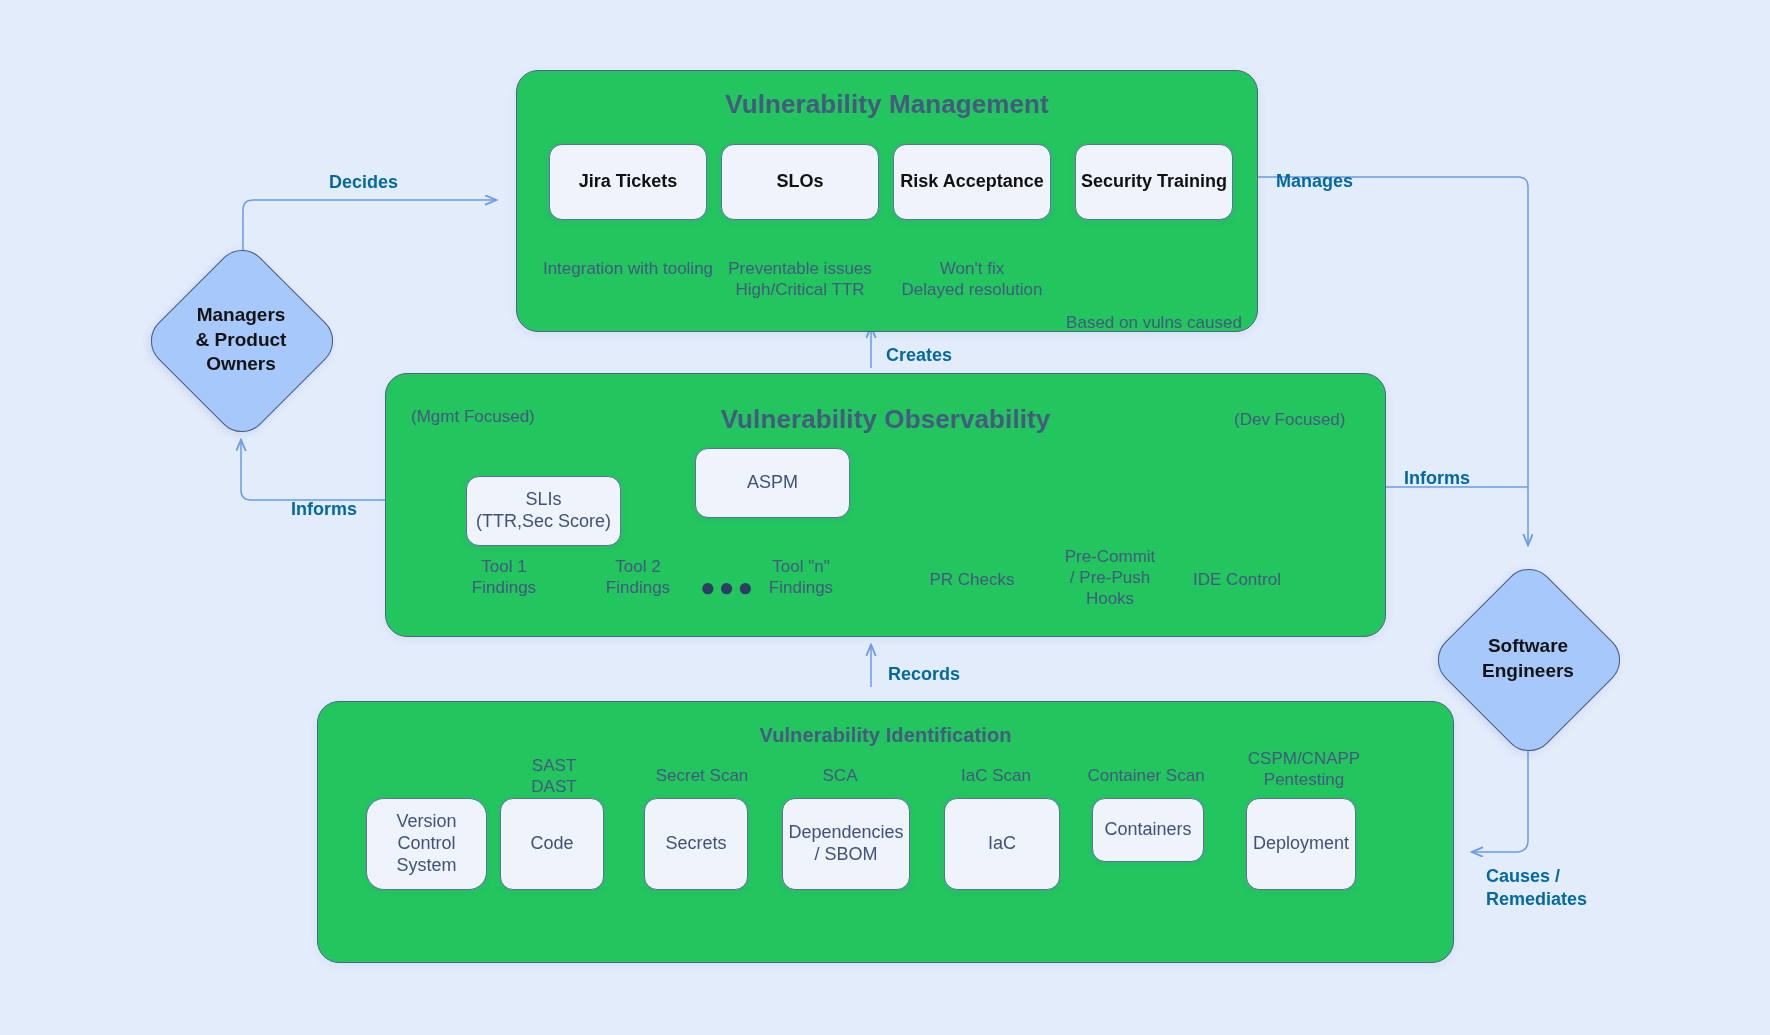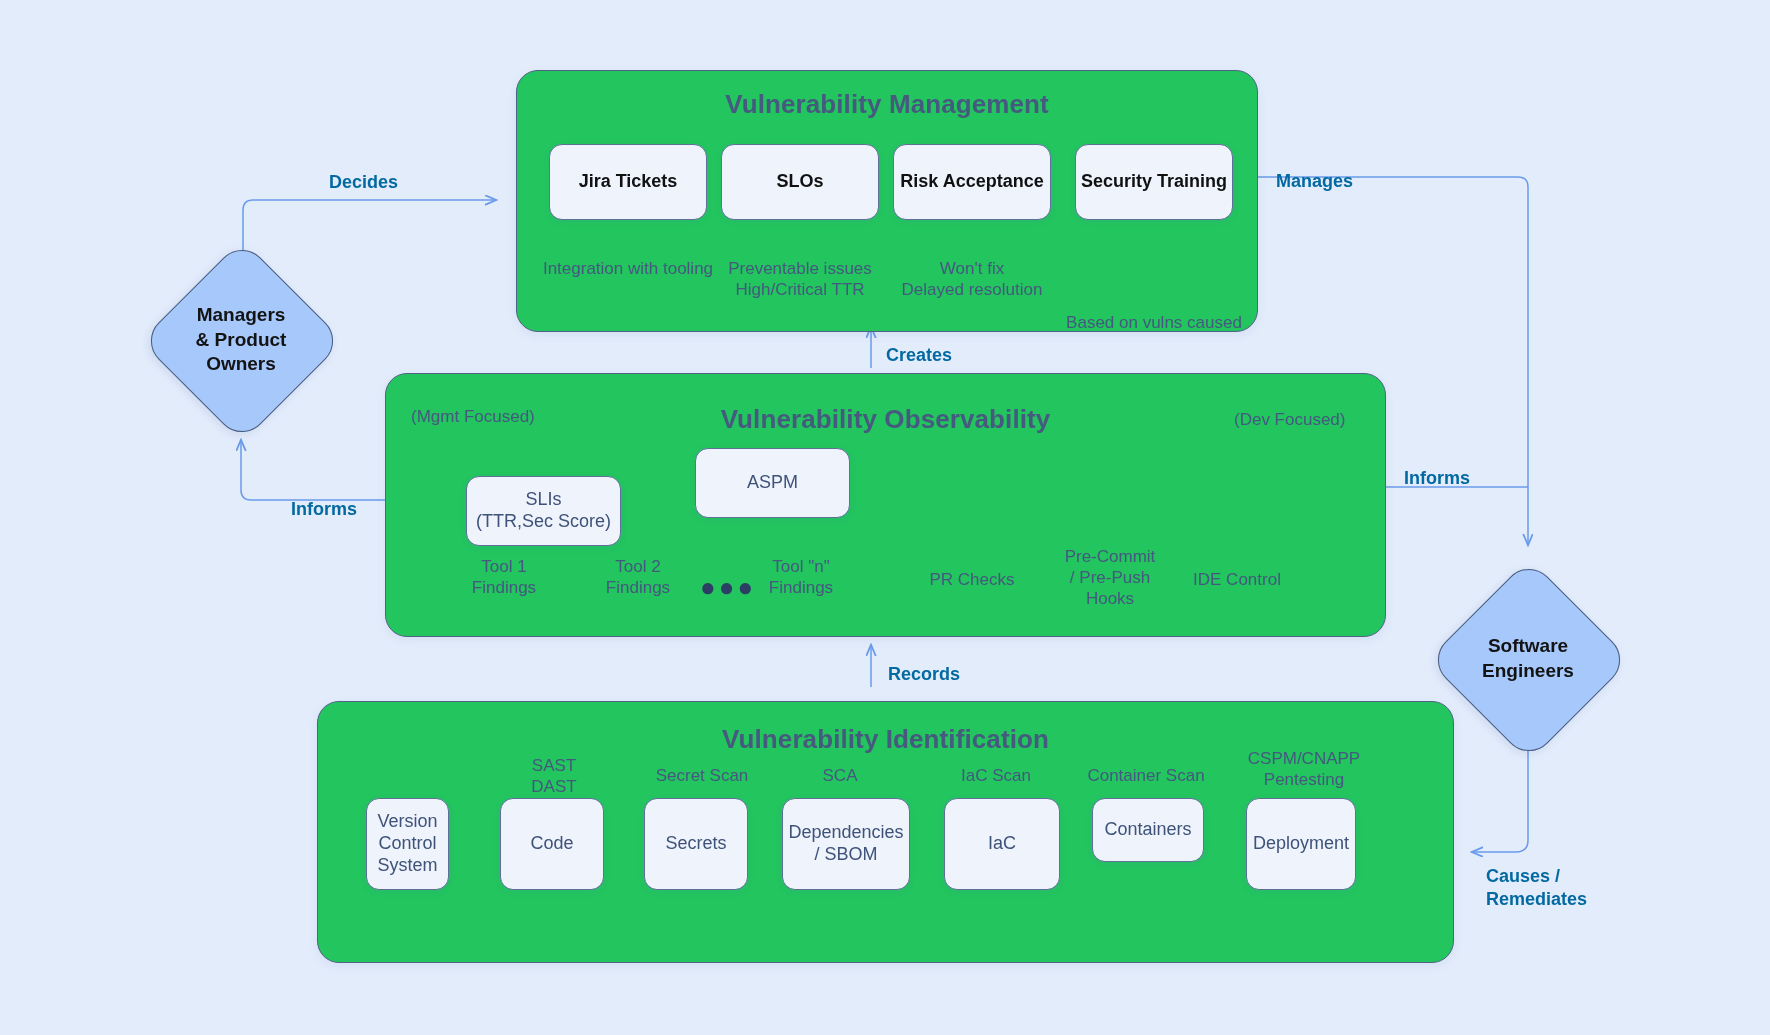--- a/index.html
+++ b/index.html
@@ -190,34 +190,34 @@
   <div class="caption" style="left:730px; top:556px; width:142px;">Tool "n"
 Findings</div>
 
   <div class="caption" style="left:895px; top:569px; width:154px;">PR Checks</div>
   <div class="caption" style="left:1033px; top:546px; width:154px;">Pre-Commit
 / Pre-Push
 Hooks</div>
   <div class="caption" style="left:1160px; top:569px; width:154px;">IDE Control</div>
 
   <div class="group" style="left:317px; top:701px; width:1135px; height:260px;">
-    <div class="group-title" style="top:22px; font-size:26px;">Vulnerability Identification</div>
+    <div class="group-title" style="top:22px; font-size:20px;">Vulnerability Identification</div>
   </div>
 
   <div class="caption" style="left:355px; top:760px; width:112px;"></div>
   <div class="caption" style="left:498px; top:755px; width:112px;">SAST
 DAST</div>
   <div class="caption" style="left:638px; top:765px; width:128px;">Secret Scan</div>
   <div class="caption" style="left:784px; top:765px; width:112px;">SCA</div>
   <div class="caption" style="left:940px; top:765px; width:112px;">IaC Scan</div>
   <div class="caption" style="left:1078px; top:765px; width:136px;">Container Scan</div>
   <div class="caption" style="left:1228px; top:748px; width:152px;">CSPM/CNAPP
 Pentesting</div>
 
-  <div class="node plain" style="left:366px; top:798px; width:83px; height:92px; white-space:pre-line;">Version
+  <div class="node plain" style="left:366px; top:798px; width:121px; height:92px; white-space:pre-line;border-radius:18px;">Version
 Control
 System</div>
   <div class="node plain" style="left:500px; top:798px; width:104px; height:92px; white-space:pre-line;">Code</div>
   <div class="node plain" style="left:644px; top:798px; width:104px; height:92px; white-space:pre-line;">Secrets</div>
   <div class="node plain" style="left:782px; top:798px; width:128px; height:92px; white-space:pre-line;">Dependencies
 / SBOM</div>
   <div class="node plain" style="left:944px; top:798px; width:116px; height:92px; white-space:pre-line;">IaC</div>
   <div class="node plain" style="left:1092px; top:798px; width:112px; height:64px; white-space:pre-line;">Containers</div>
   <div class="node plain" style="left:1246px; top:798px; width:110px; height:92px; white-space:pre-line;">Deployment</div>
 

